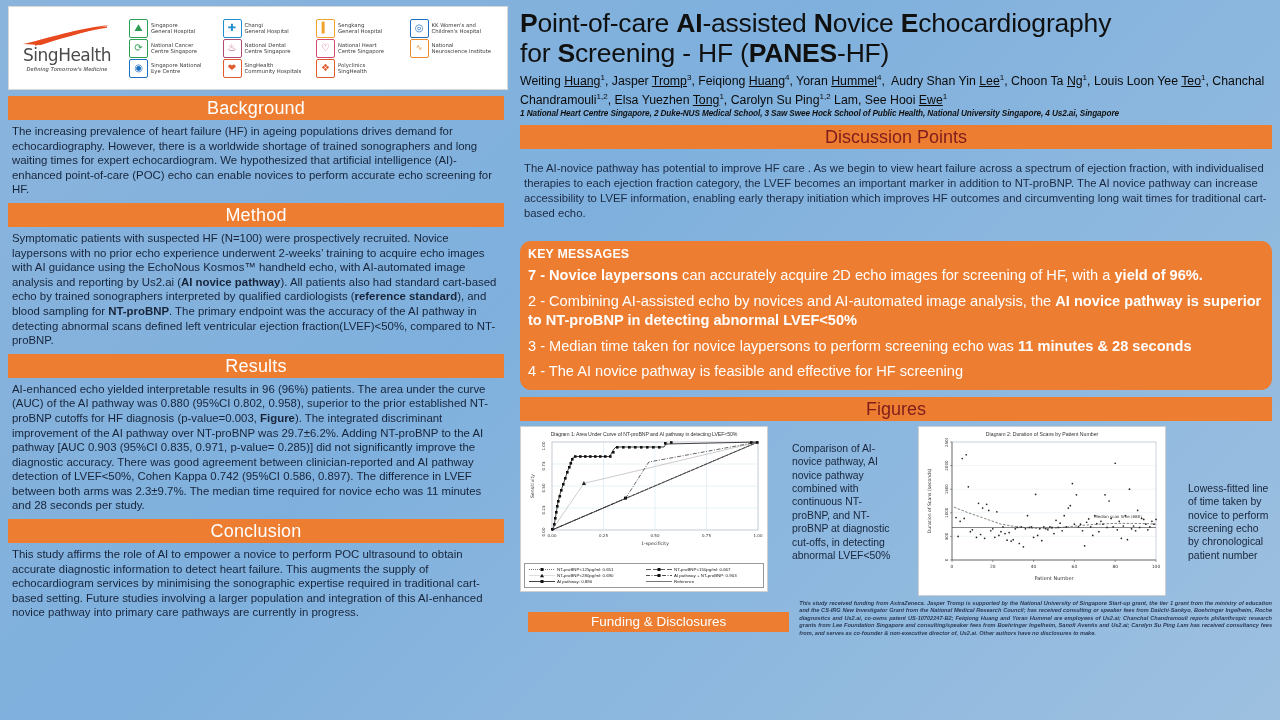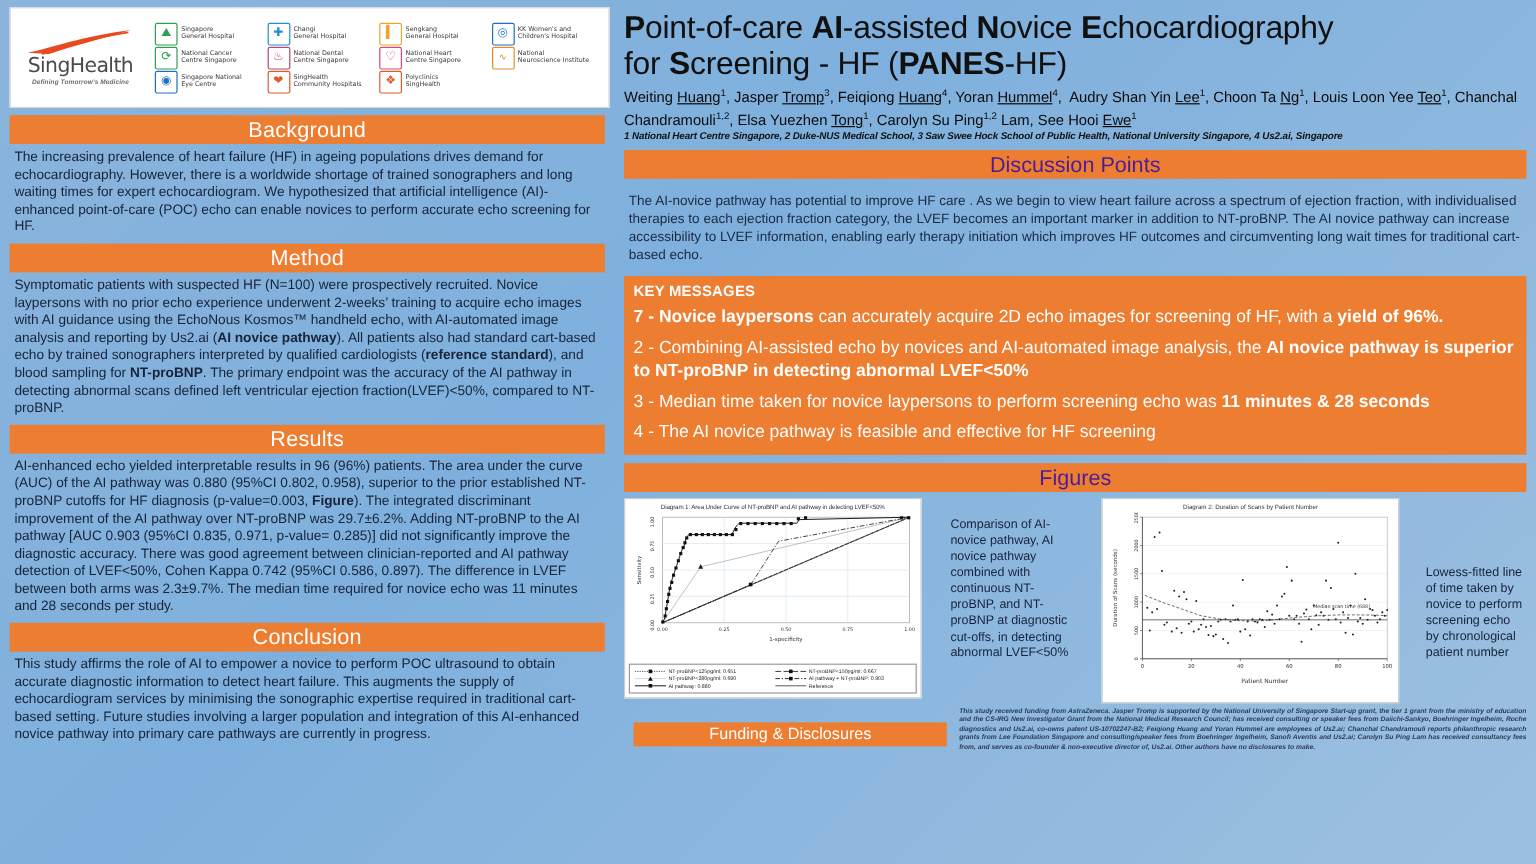--- a/index.html
+++ b/index.html
@@ -141,41 +141,42 @@
   .affil {
     font-size: 8.2px;
     font-style: italic;
     font-weight: bold;
     color: #111;
     margin-top: 1px;
     letter-spacing: -0.1px;
   }
   .r-header {
     background: #ED7D31;
-    color: #4c1d95;
+    color: #7f1d1d;
     text-align: center;
     font-size: 18px;
     line-height: 24px;
     height: 24px;
     width: 100%;
     box-sizing: border-box;
     margin-top: 7px;
   }
   .disc-body {
     font-size: 11.3px;
     line-height: 15px;
     color: #1b2942;
     padding: 12px 2px 5px 4px;
   }
   .km-box {
     background: #ED7D31;
     color: #ffffff;
     padding: 6px 8px 8px 8px;
     box-sizing: border-box;
-    margin-top: 4px;
+    margin-top: 15px;
+    border-radius: 11px;
   }
   .km-title {
     font-size: 12.4px;
     font-weight: bold;
     letter-spacing: 0.2px;
     margin-bottom: 5px;
   }
   .km-item {
     font-size: 14.6px;
     line-height: 19.5px;

